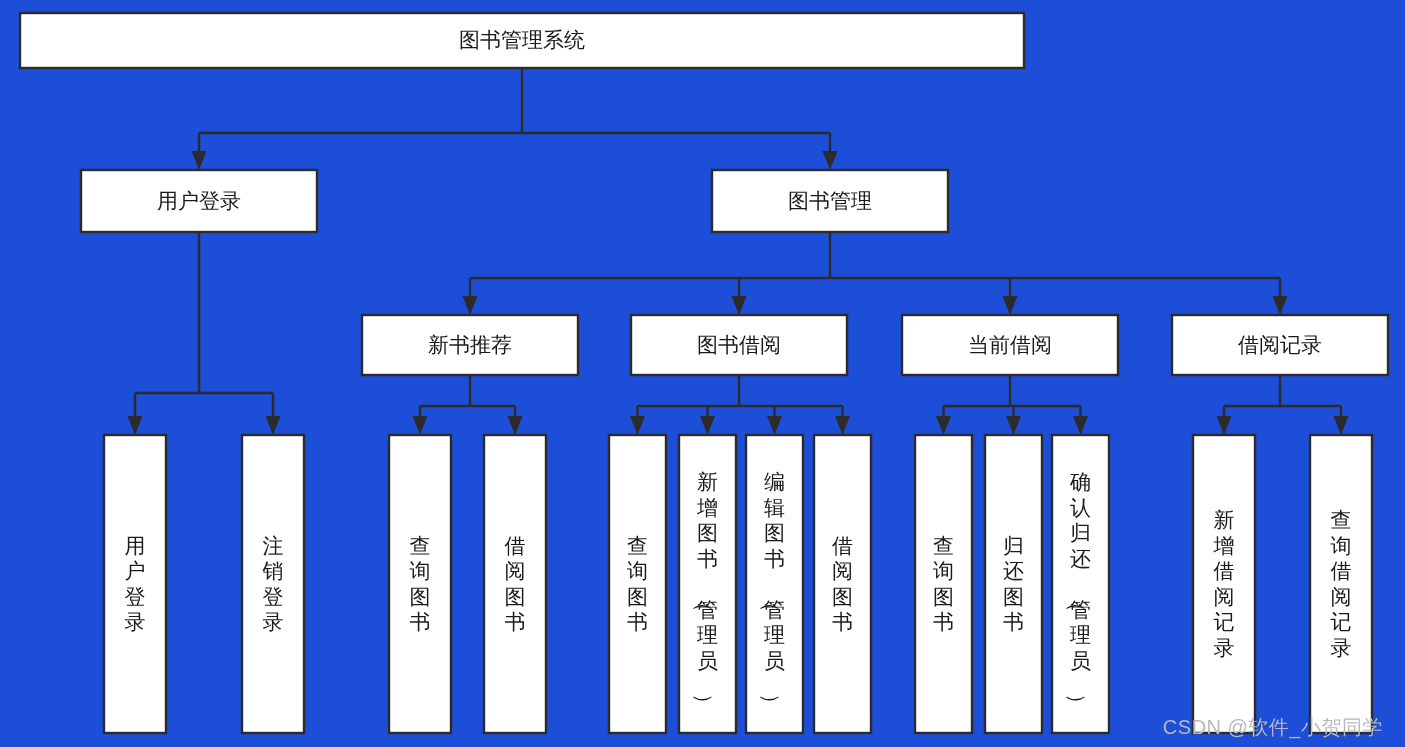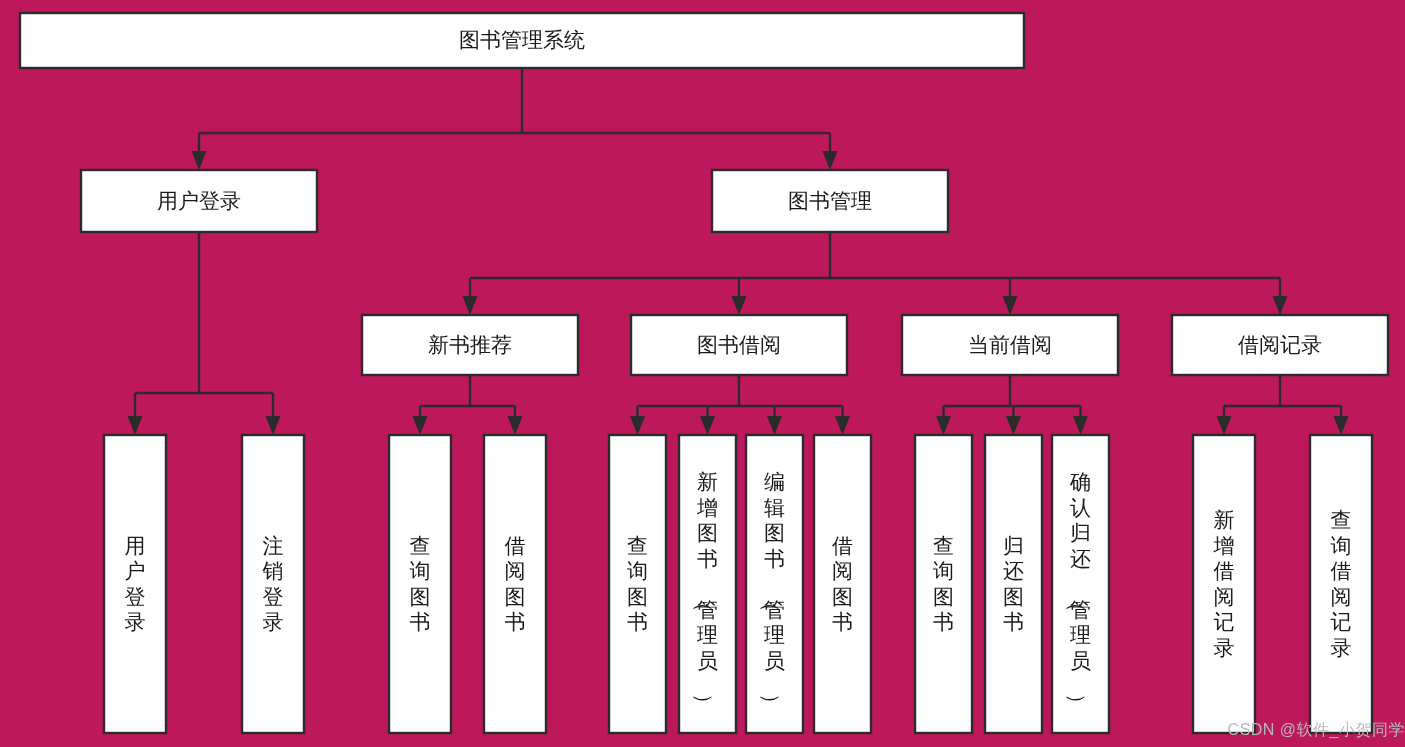--- a/index.html
+++ b/index.html
@@ -10,21 +10,21 @@
   body {
     width: 1405px;
     height: 747px;
     font-family: "Liberation Sans", "DejaVu Sans", sans-serif;
     overflow: hidden;
   }
   #diagram-root {
     position: relative;
     width: 1405px;
     height: 747px;
-    background: #be185d;
+    background: #1d4ed8;
   }
   svg.flow {
     position: absolute;
     left: 0;
     top: 0;
     width: 1405px;
     height: 747px;
   }
   .node-rect {
     fill: #ffffff;
@@ -49,24 +49,24 @@
     dominant-baseline: middle;
   }
   .node-label-v {
     font-family: "Liberation Sans", "DejaVu Sans", sans-serif;
     font-size: 21px;
     fill: #1a1a1a;
     text-anchor: middle;
   }
   .watermark-text {
     position: absolute;
-    right: 0;
+    right: 22px;
     bottom: 6px;
     font-family: "Liberation Sans", "DejaVu Sans", sans-serif;
-    font-size: 16px;
+    font-size: 20px;
     color: #b9b9b9;
     letter-spacing: 0.5px;
     white-space: nowrap;
     user-select: none;
   }
 </style>
 </head>
 <body>
 
 <div id="diagram-root">

